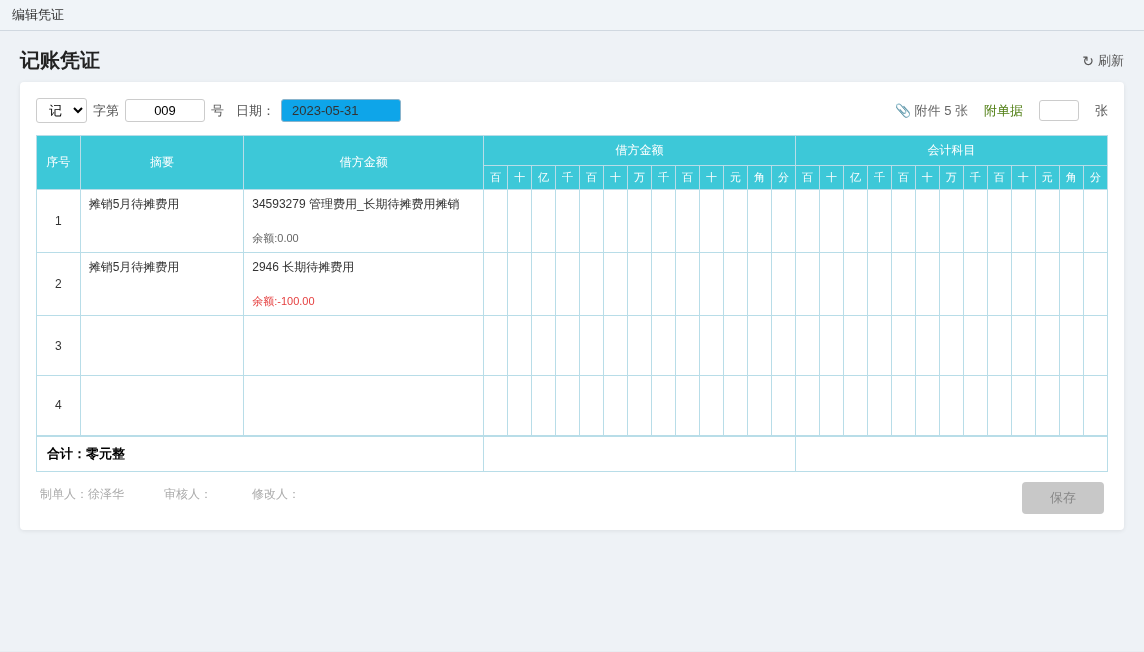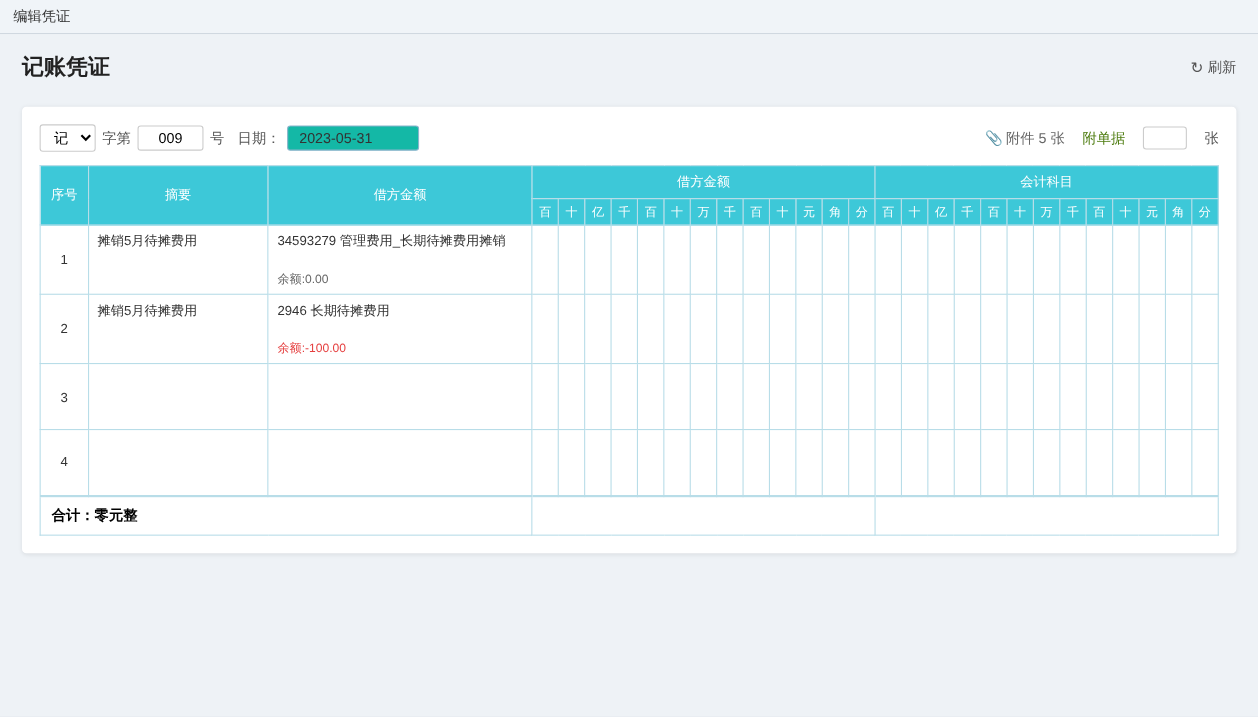--- a/index.html
+++ b/index.html
@@ -21,21 +21,21 @@
     .main-area {
       background: #eef2f6;
       padding: 16px 20px;
       height: calc(652px - 32px);
       overflow-y: auto;
     }
     .page-header {
       display: flex;
       justify-content: space-between;
       align-items: center;
-      margin-bottom: 23px;
+      margin-bottom: 8px;
     }
     .page-title {
       font-size: 20px;
       font-weight: bold;
       color: #222;
     }
     .refresh-btn {
       font-size: 13px;
       color: #555;
       cursor: pointer;
@@ -73,31 +73,31 @@
       padding: 3px 8px;
       font-size: 13px;
       background: #fff;
       cursor: pointer;
     }
     .input-field {
       border: 1px solid #ccc;
       border-radius: 3px;
       padding: 3px 8px;
       font-size: 13px;
-      width: 60px;
+      width: 80px;
       text-align: center;
     }
     .date-field {
       border: 1px solid #8ab4cc;
       border-radius: 3px;
       padding: 3px 10px;
       font-size: 13px;
       width: 120px;
       color: #333;
-      background: #14b8a6;
+      background: #0ea5e9;
     }
     .attachment-area {
       margin-left: auto;
       display: flex;
       align-items: center;
       gap: 16px;
       color: #666;
       font-size: 13px;
     }
     .attachment-link {
@@ -435,15 +435,23 @@
         <tr class="footer-row">
           <td colspan="3">
             <span>合计：</span><span>零元整</span>
           </td>
           <td colspan="13"></td>
           <td colspan="13"></td>
         </tr>
       </tfoot>
     </table>
 
+    <div class="meta-row">
+      <span>制单人：徐泽华</span>
+      <span>审核人：</span>
+      <span>修改人：</span>
+      <div style="flex:1; text-align:right;">
+        <button class="save-btn">保存</button>
+      </div>
+    </div>
 
   </div>
 </div>
 
 </body></html>

